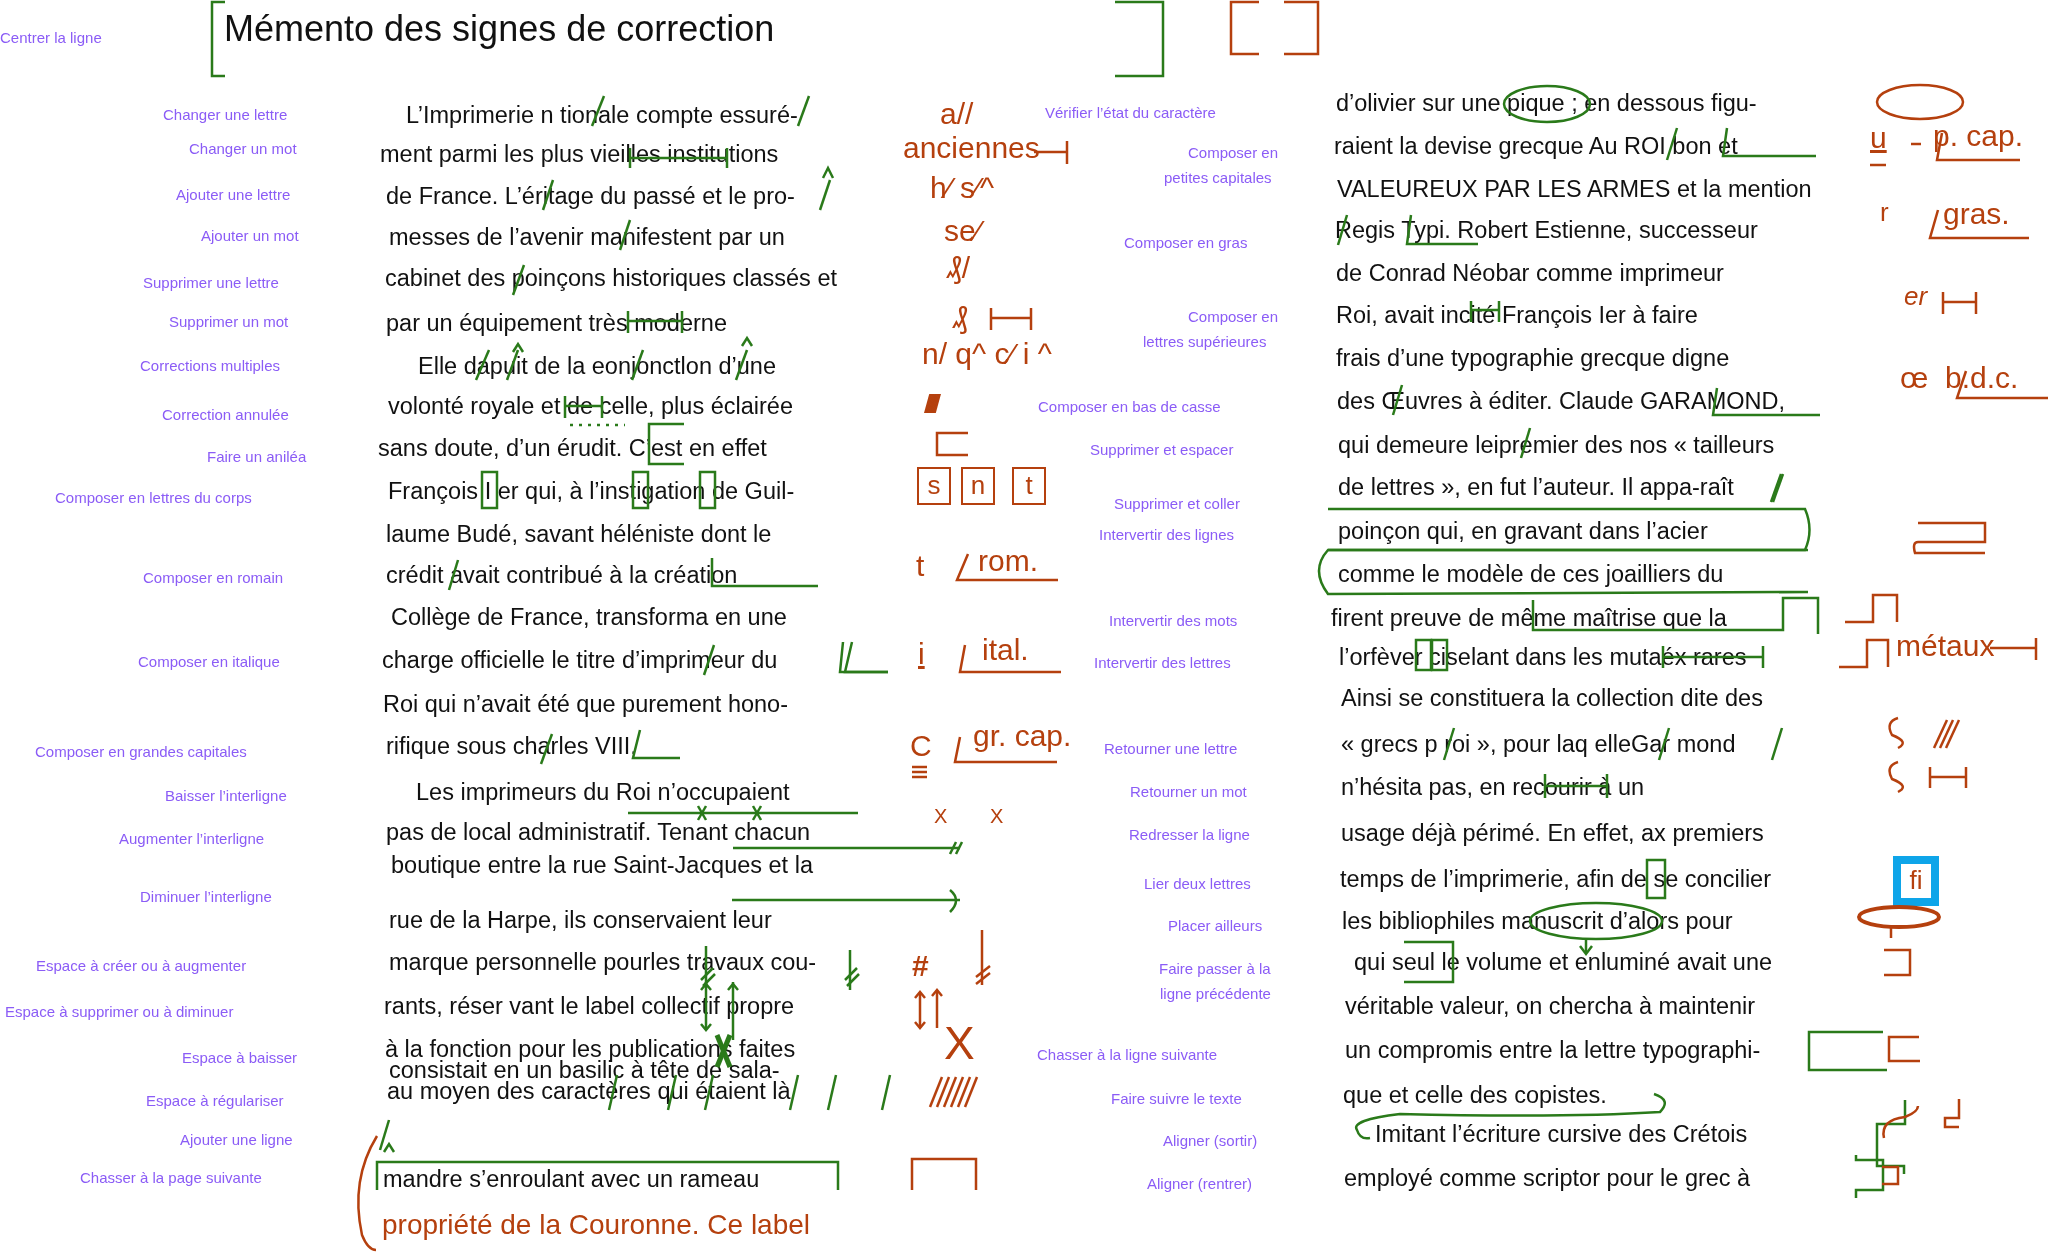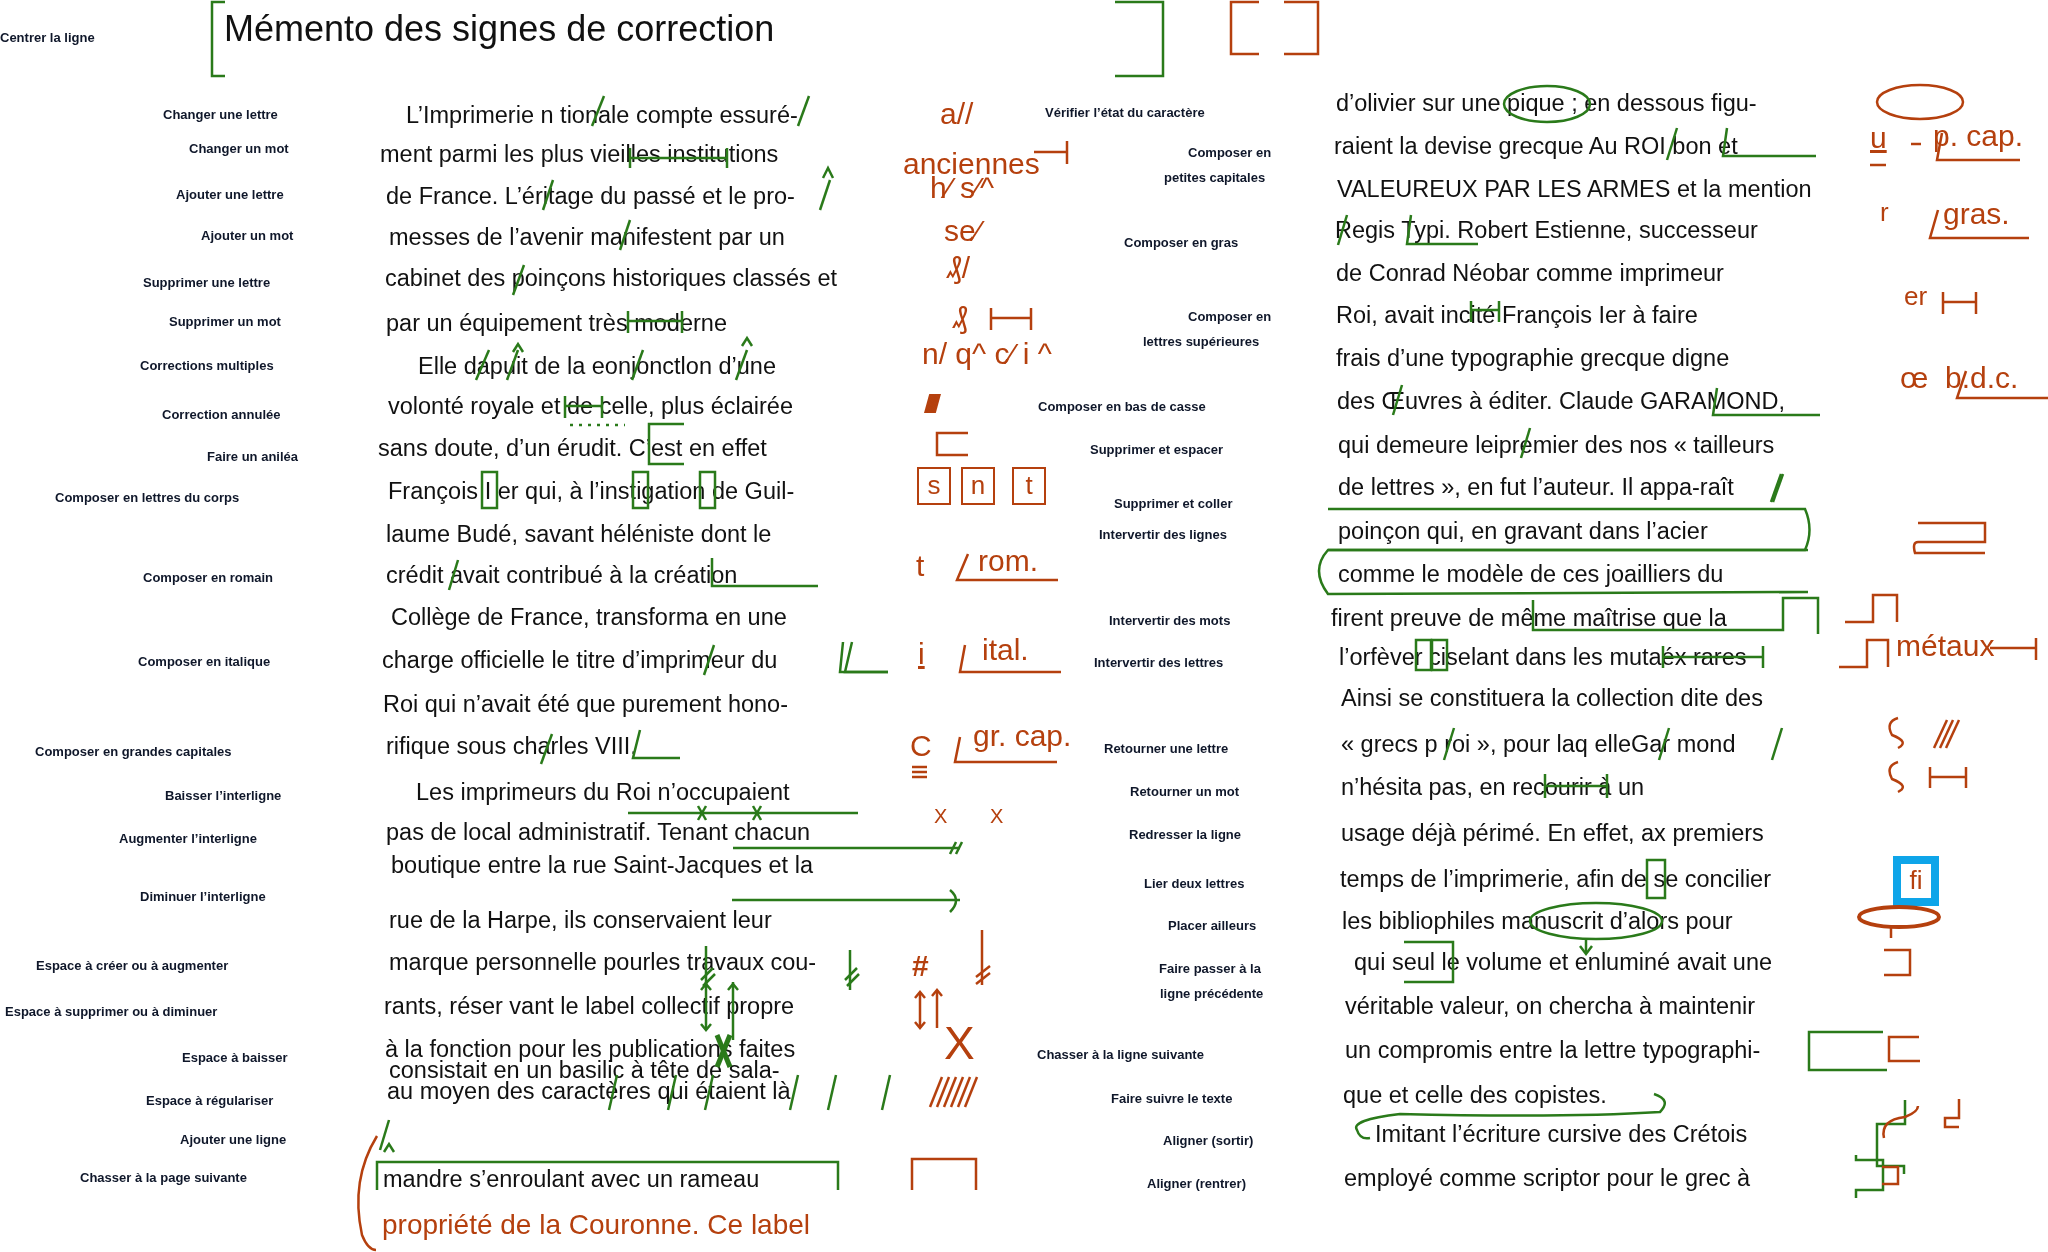--- a/index.html
+++ b/index.html
@@ -1,18 +1,18 @@
 <!DOCTYPE html>
 <html><head>
 <meta charset="utf-8">
 <style>
   html, body { margin:0; padding:0; background:#ffffff; }
   body { width:2048px; height:1252px; position:relative; overflow:hidden;
          font-family:"Liberation Sans", sans-serif; }
-  .lbl { position:absolute; white-space:nowrap; color:#0f172a; font-size:13px; line-height:22px;font-weight:bold; }
+  .lbl { position:absolute; white-space:nowrap; color:#8b5cf6; font-size:15px; line-height:22px; }
   .txt { position:absolute; white-space:nowrap; color:#111; font-size:23.5px; line-height:28px; }
   .mk { position:absolute; white-space:nowrap; color:#b5400e; font-size:30px; line-height:32px; }
   .mk.sm { font-size:26px; }
   .title { position:absolute; left:224px; top:8px; font-size:36px; color:#111; white-space:nowrap; }
   .red { color:#b5400e; }
   svg.ov { position:absolute; left:0; top:0; pointer-events:none; }
 </style>
 </head>
 <body>
 
@@ -69,21 +69,21 @@
   <div class="txt" style="left:384px;top:992px;">rants, réser vant le  label collectif propre</div>
   <div class="txt" style="left:385px;top:1035px;">à la fonction pour les publications faites</div>
   <div class="txt" style="left:387px;top:1077px;">au moyen   des  caractères  qui  étaient là</div>
   <div class="txt" style="left:389px;top:1056px;">consistait en un basilic à tête de sala-</div>
   <div class="txt" style="left:383px;top:1165px;">mandre s’enroulant avec un rameau</div>
   <div class="txt red" style="left:382px;top:1209px;font-size:28px;line-height:32px;">propriété de la Couronne. Ce label</div>
 </div>
 
 <div>
   <div class="mk" style="left:940px;top:98px;">a//</div>
-  <div class="mk" style="left:903px;top:132px;margin-top:16px;">anciennes</div>
+  <div class="mk" style="left:903px;top:132px;">anciennes</div>
   <div class="mk" style="left:930px;top:172px;">h⁄  s⁄^</div>
   <div class="mk" style="left:944px;top:215px;">se⁄</div>
   <div class="mk" style="left:946px;top:252px;">₰/</div>
   <div class="mk" style="left:952px;top:302px;">₰</div>
   <div class="mk" style="left:922px;top:338px;">n/  q^ c⁄  i ^</div>
   <div class="mk sm" style="left:924px;top:388px;letter-spacing:-6px;">/////////</div>
   <div>
     <div class="mk sm" style="left:917px;top:467px;width:30px;height:34px;border:2px solid #b5400e;text-align:center;">s</div>
     <div class="mk sm" style="left:961px;top:467px;width:30px;height:34px;border:2px solid #b5400e;text-align:center;">n</div>
     <div class="mk sm" style="left:1012px;top:467px;width:30px;height:34px;border:2px solid #b5400e;text-align:center;">t</div>
@@ -153,21 +153,21 @@
   <div class="txt" style="left:1343px;top:1081px;">que et celle des copistes.</div>
   <div class="txt" style="left:1375px;top:1120px;">Imitant l’écriture cursive des Crétois</div>
   <div class="txt" style="left:1344px;top:1164px;">employé comme scriptor pour le grec à</div>
 </div>
 
 <div>
   <div class="mk" style="left:1870px;top:122px;text-decoration:underline;">u</div>
   <div class="mk" style="left:1933px;top:120px;">p. cap.</div>
   <div class="mk sm" style="left:1880px;top:196px;">r</div>
   <div class="mk" style="left:1943px;top:198px;">gras.</div>
-  <div class="mk sm" style="left:1904px;top:280px;">er</div>
+  <div class="mk sm" style="left:1904px;top:280px;font-style:italic;">er</div>
   <div class="mk" style="left:1900px;top:362px;">œ</div>
   <div class="mk" style="left:1945px;top:362px;">b.d.c.</div>
   <div class="mk" style="left:1896px;top:630px;">métaux</div>
   <div class="mk sm" style="left:1893px;top:856px;width:30px;height:34px;border:8px solid #0ea5e9;text-align:center;">fi</div>
 </div>
 
 <svg class="ov" width="2048" height="1252" viewBox="0 0 2048 1252">
   <g fill="none" stroke="#2a7a1a" stroke-width="2.5">
 
     <polyline points="225,2 212,2 212,76 225,76"></polyline>

